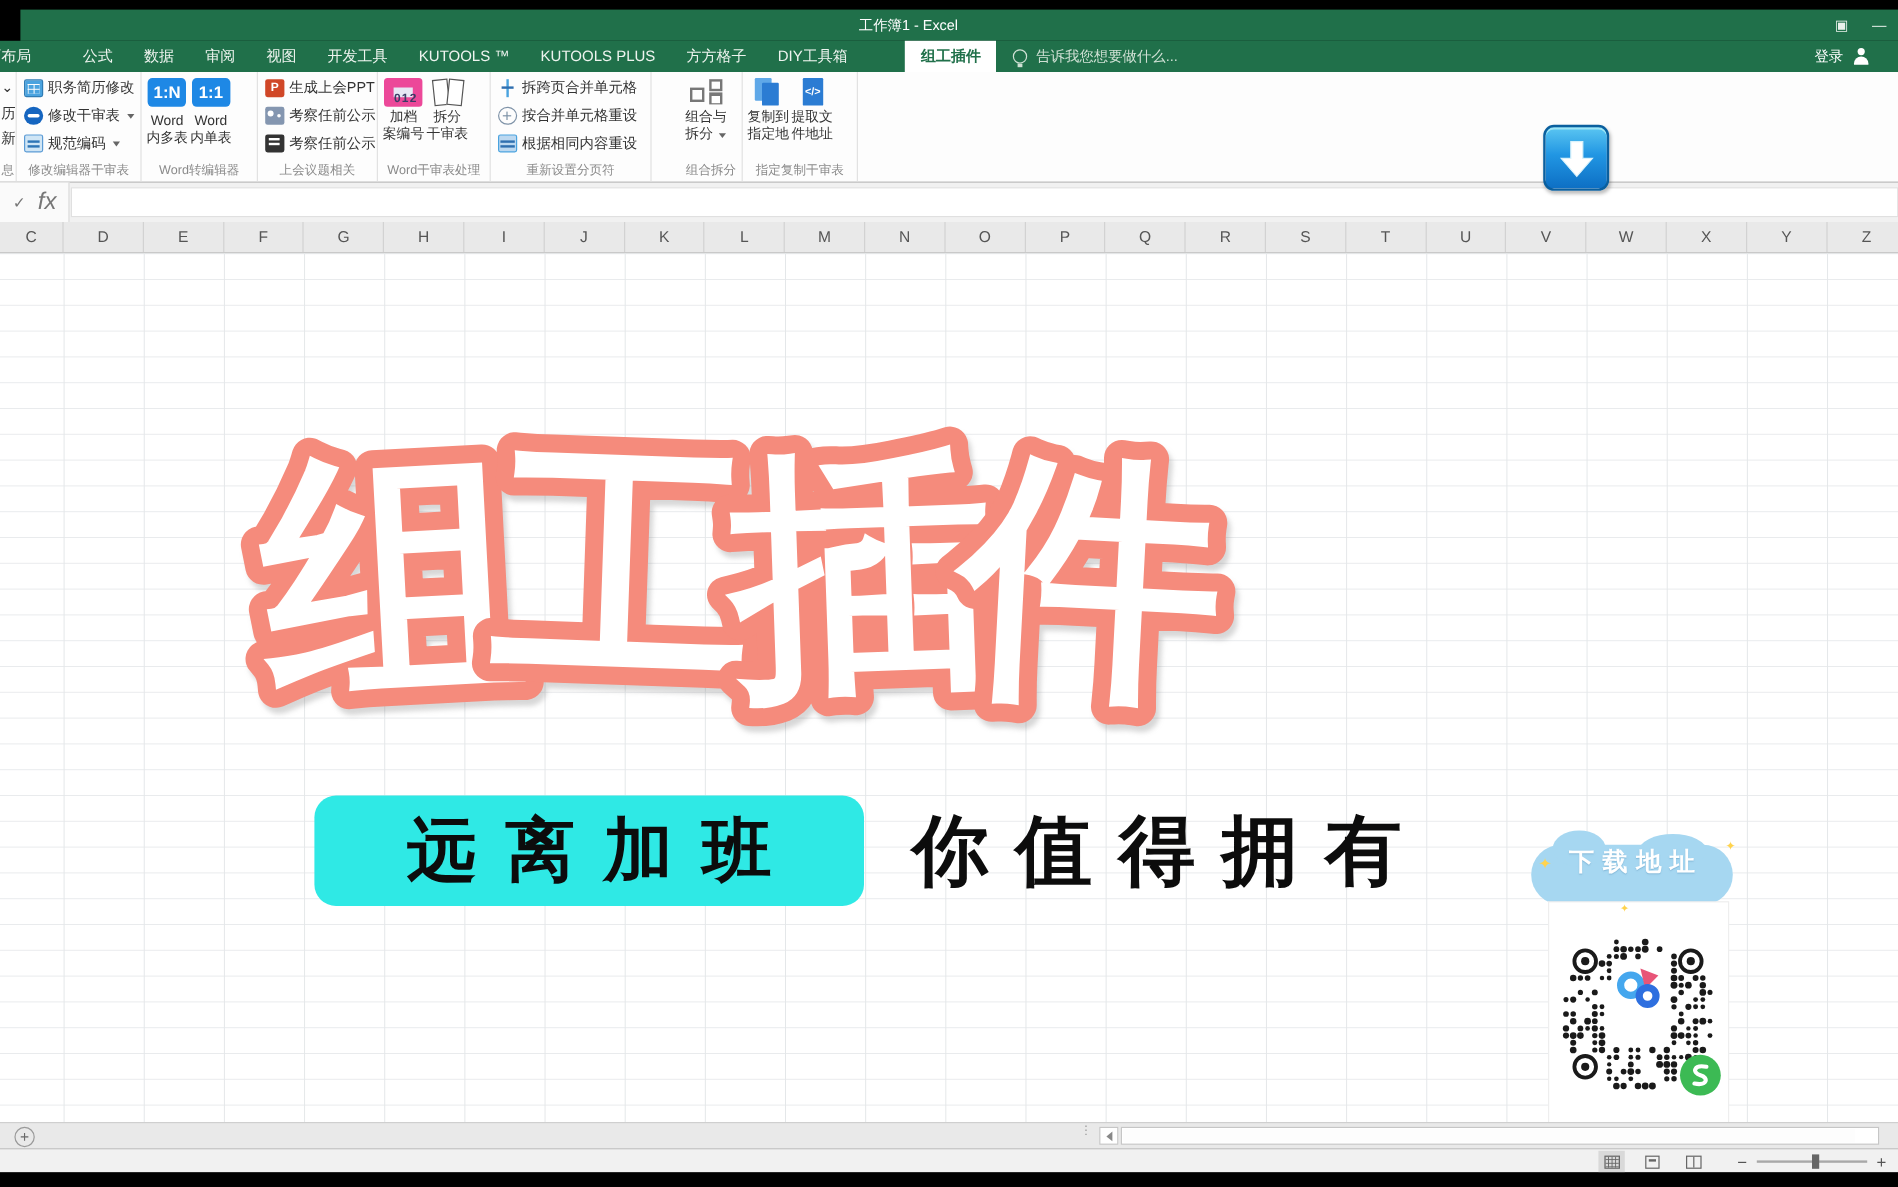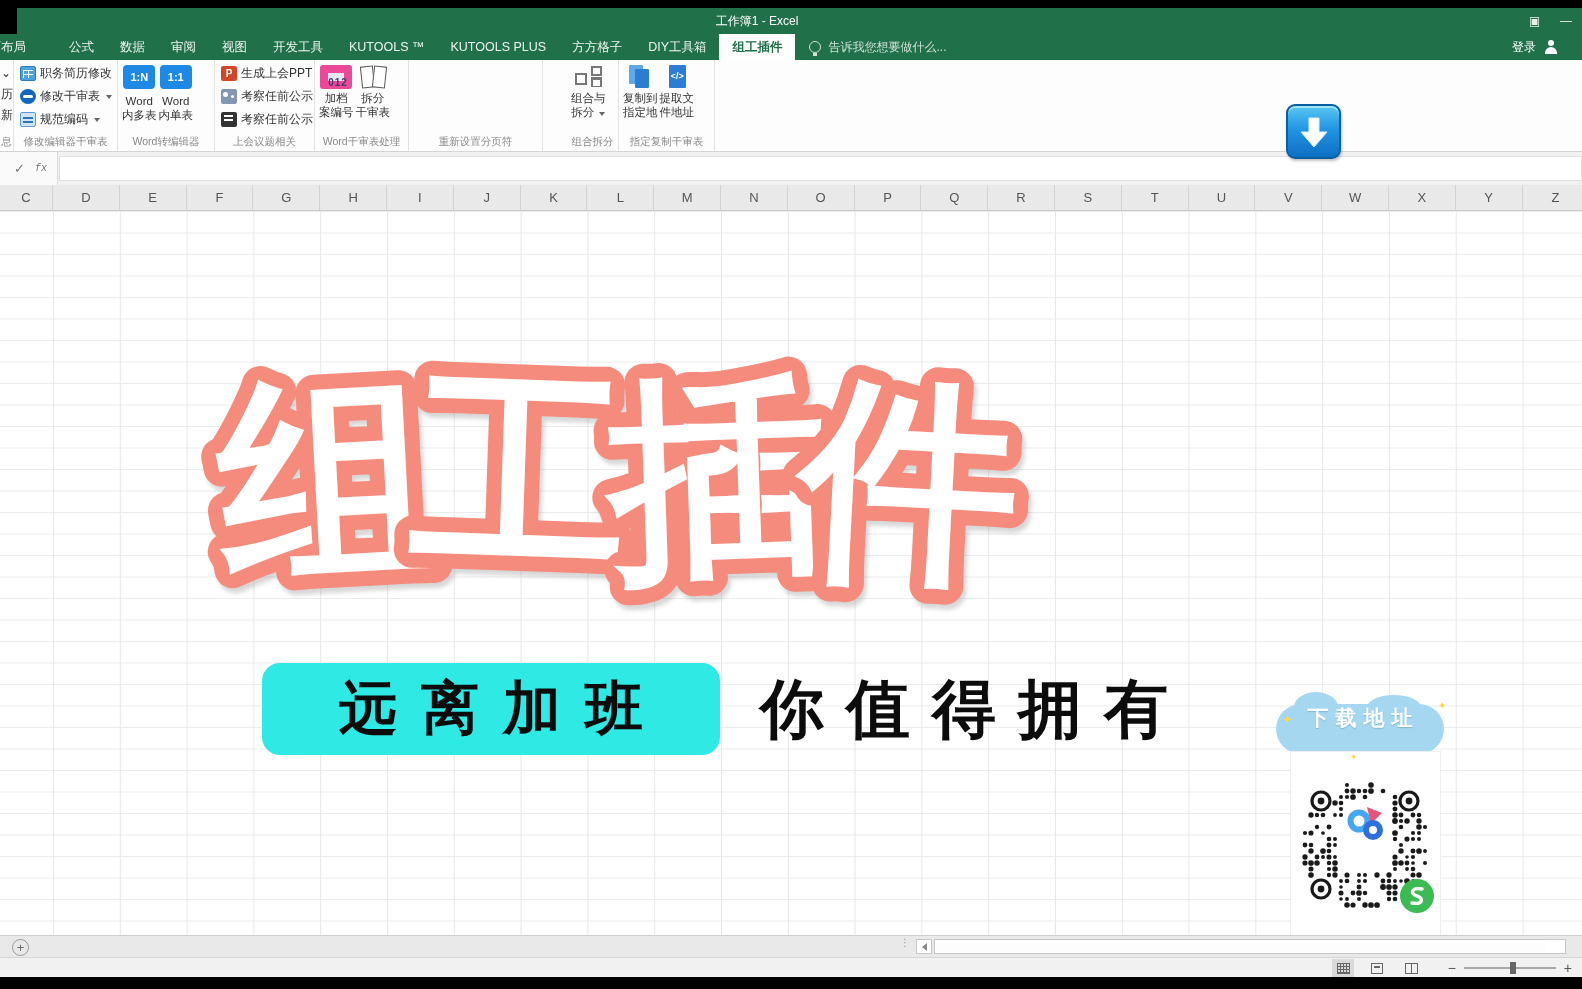--- a/index.html
+++ b/index.html
@@ -12,40 +12,40 @@
   .winctl{position:absolute;top:6px;color:#e8f0ea;font-size:12px;line-height:14px;}
   #ctl-ribbonopts{left:1512px;}
   #ctl-min{left:1543px;}
   #ctl-cut{left:1574px;width:14px;height:12px;border:1px solid #dfe9e2;border-right:none;}
 
   
   #tabsrow{position:absolute;left:0;top:34px;width:1582px;height:26px;background:#20704a;display:flex;align-items:stretch;}
   .tab{color:#eef4ef;font-size:12.5px;display:flex;align-items:center;padding:0 13px;white-space:nowrap;}
   .tab.clip{width:56px;overflow:hidden;padding:0;}
   .tab.clip span{margin-left:-24px;}
-  .tab.active{background:#fff;color:#20704a;font-weight:bold;}
+  .tab.active{background:#fff;color:#20704a;font-weight:bold;margin-left:35px;}
   #tellme{display:flex;align-items:center;gap:7px;color:#cfe0d4;font-size:12px;padding-left:14px;}
   #signin{position:absolute;right:24px;top:0;height:26px;display:flex;align-items:center;gap:8px;color:#fff;font-size:12px;}
   .bulb{width:12px;height:12px;border:1.5px solid #cfe0d4;border-radius:50%;position:relative;}
   .bulb:after{content:"";position:absolute;left:3px;top:11px;width:4px;height:3px;background:#cfe0d4;}
   .person{width:14px;height:14px;position:relative;}
   .person:before{content:"";position:absolute;left:4px;top:0;width:6px;height:6px;border-radius:50%;background:#fff;}
   .person:after{content:"";position:absolute;left:1px;top:7px;width:12px;height:7px;border-radius:6px 6px 0 0;background:#fff;}
 
   
   #ribbon{position:absolute;left:0;top:60px;width:1582px;height:92px;background:#fdfdfd;border-bottom:1px solid #d5d5d5;display:flex;}
   .rgroup{position:relative;height:100%;border-right:1px solid #e2e2e2;padding:3px 21px 16px 4px;}
   .rgroup .glabel{position:absolute;left:0;bottom:2px;width:100%;text-align:center;font-size:10.5px;color:#8a8a8a;white-space:nowrap;overflow:hidden;}
   .stack{display:flex;flex-direction:column;justify-content:flex-start;gap:2px;}
   .sitem{display:flex;align-items:center;gap:4px;height:21px;font-size:12px;color:#333;white-space:nowrap;padding:0 2px;}
   .darr{width:0;height:0;border-left:3.5px solid transparent;border-right:3.5px solid transparent;border-top:4px solid #666;margin-left:2px;}
   .bigrow{display:flex;gap:2px;height:100%;}
   .bigbtn{width:46px;display:flex;flex-direction:column;align-items:center;padding-top:2px;}
   .bigbtn .blbl{font-size:11.5px;line-height:13.5px;color:#333;text-align:center;white-space:nowrap;}
-  .badge-blue{width:32px;height:24px;background:#1e88e5;border-radius:4px;color:#fff;font-size:11px;font-weight:bold;display:flex;align-items:center;justify-content:center;margin-bottom:6px;}
+  .badge-blue{width:32px;height:24px;background:#1e88e5;border-radius:4px;color:#fff;font-size:14px;font-weight:bold;display:flex;align-items:center;justify-content:center;margin-bottom:6px;}
   .icon16{width:16px;height:15px;flex:0 0 16px;}
   #clipgroup{width:14px;padding:3px 1px 16px 1px;overflow:hidden;}
   #clipgroup .frag{font-size:12px;color:#333;height:21px;line-height:21px;}
   
   .i-table{background:linear-gradient(#4aa3df,#4aa3df);border:1px solid #2f7cb5;border-radius:2px;position:relative;}
   .i-table:after{content:"";position:absolute;left:2px;top:3px;right:2px;bottom:2px;background:
     linear-gradient(#fff 1px,transparent 1px) 0 0/100% 4px,linear-gradient(90deg,#fff 1px,transparent 1px) 0 0/5px 100%;}
   .i-round{background:#1565c0;border-radius:50%;position:relative;}
   .i-round:after{content:"";position:absolute;left:3px;top:6px;width:10px;height:3px;background:#fff;border-radius:2px;}
   .i-card{background:#cfe5f5;border:1px solid #5b9bd5;border-radius:2px;position:relative;}
@@ -73,21 +73,21 @@
   .i-docs{width:32px;height:26px;position:relative;margin-bottom:1px;}
   .i-docs:before{content:"";position:absolute;left:5px;top:0;width:14px;height:19px;background:#5fa8e8;border-radius:1px;}
   .i-docs:after{content:"";position:absolute;left:11px;top:4px;width:14px;height:19px;background:#2b7cd3;border-radius:1px;}
   .i-codedoc{width:32px;height:26px;position:relative;margin-bottom:1px;}
   .i-codedoc:before{content:"";position:absolute;left:8px;top:0;width:17px;height:23px;background:#2b7cd3;border-radius:1px;}
   .i-codedoc:after{content:"</>";position:absolute;left:10px;top:6px;color:#fff;font-size:9px;font-weight:bold;}
 
   
   #fbar{position:absolute;left:0;top:152px;width:1582px;height:33px;background:#f1f1f1;display:flex;align-items:center;}
   #fxbox{width:58px;height:100%;display:flex;align-items:center;justify-content:flex-end;gap:10px;color:#777;font-size:13px;border-right:1px solid #d9d9d9;padding-right:10px;background:#fafafa;}
-  #fxbox .fx{font-style:italic;font-family:Liberation Mono, monospace;font-size:10px;}
+  #fxbox .fx{font-style:italic;font-family:Liberation Sans, sans-serif;font-size:20px;}
   #finput{flex:1;height:25px;background:#fff;border:1px solid #e0e0e0;margin:0 0 0 1px;}
 
   
   #colhdr{position:absolute;left:0;top:185px;width:1582px;height:26px;background:#e9e9e9;border-bottom:1px solid #c9c9c9;display:flex;overflow:hidden;}
   .ch{flex:0 0 66.8px;border-right:1px solid #d2d2d2;color:#555;font-size:13px;display:flex;align-items:center;justify-content:center;}
   .ch.first{flex:0 0 53px;}
 
   
   #grid{position:absolute;left:0;top:211px;width:1582px;height:724px;background:#fff;
     background-image:linear-gradient(to right,#e4e7e9 1px,transparent 1px),linear-gradient(to bottom,#e9ebed 1px,transparent 1px);
@@ -265,20 +265,34 @@
         <div class="bigbtn">
           <span class="i-pages"></span>
           <span class="blbl">拆分</span>
           <span class="blbl">干审表</span>
         </div>
       </div>
       <div class="glabel">Word干审表处理</div>
     </div>
 
     <div class="rgroup" style="width:134px;">
+      <div class="stack">
+        <div class="sitem">
+          <span class="icon16 i-split"></span>
+          <span>拆跨页合并单元格</span>
+        </div>
+        <div class="sitem">
+          <span class="icon16 i-plus"></span>
+          <span>按合并单元格重设</span>
+        </div>
+        <div class="sitem">
+          <span class="icon16 i-grid2"></span>
+          <span>根据相同内容重设</span>
+        </div>
+      </div>
       <div class="glabel">重新设置分页符</div>
     </div>
 
     <div class="rgroup" style="width:52px;margin-left:24px;">
       <div class="bigrow">
         <div class="bigbtn">
           <span class="i-org"></span>
           <span class="blbl">组合与</span>
           <span class="blbl"><span>拆分</span> <span class="darr" style="display:inline-block;"></span></span>
         </div>

